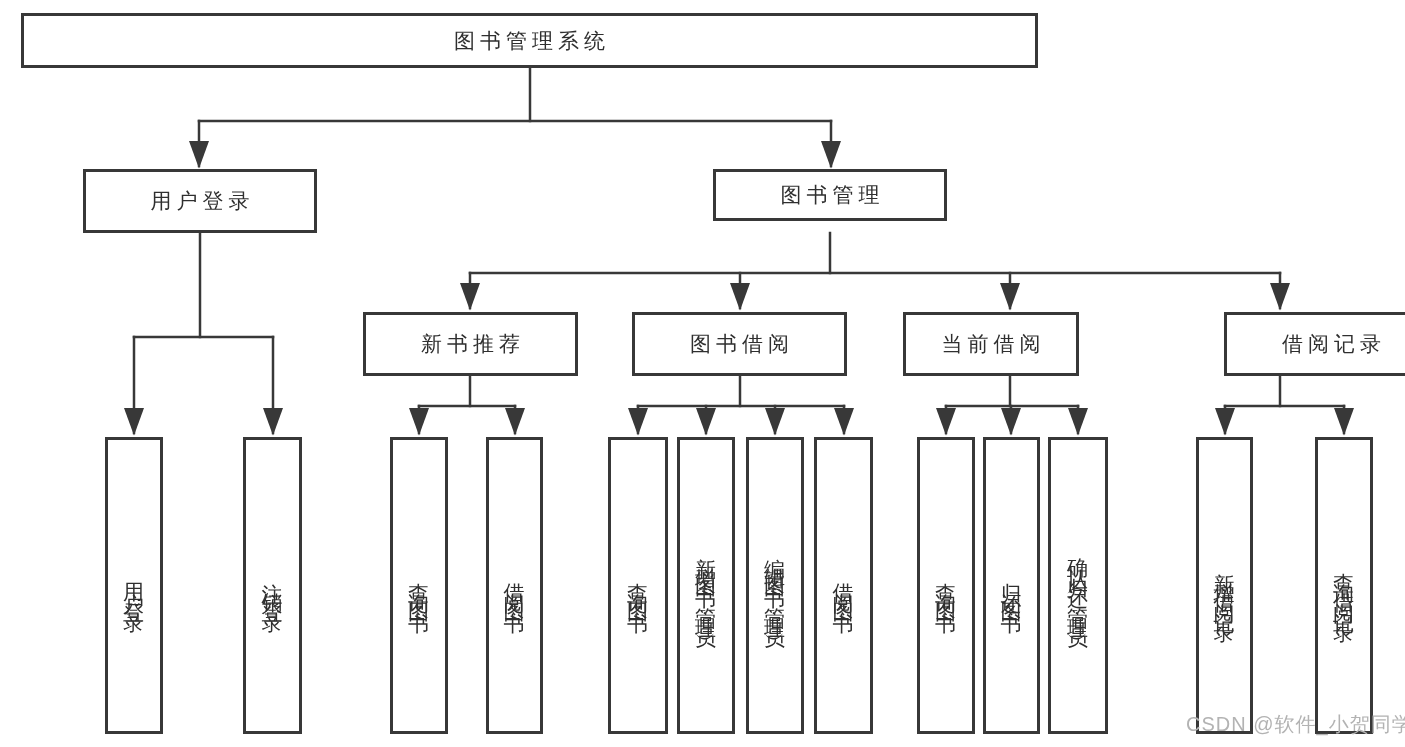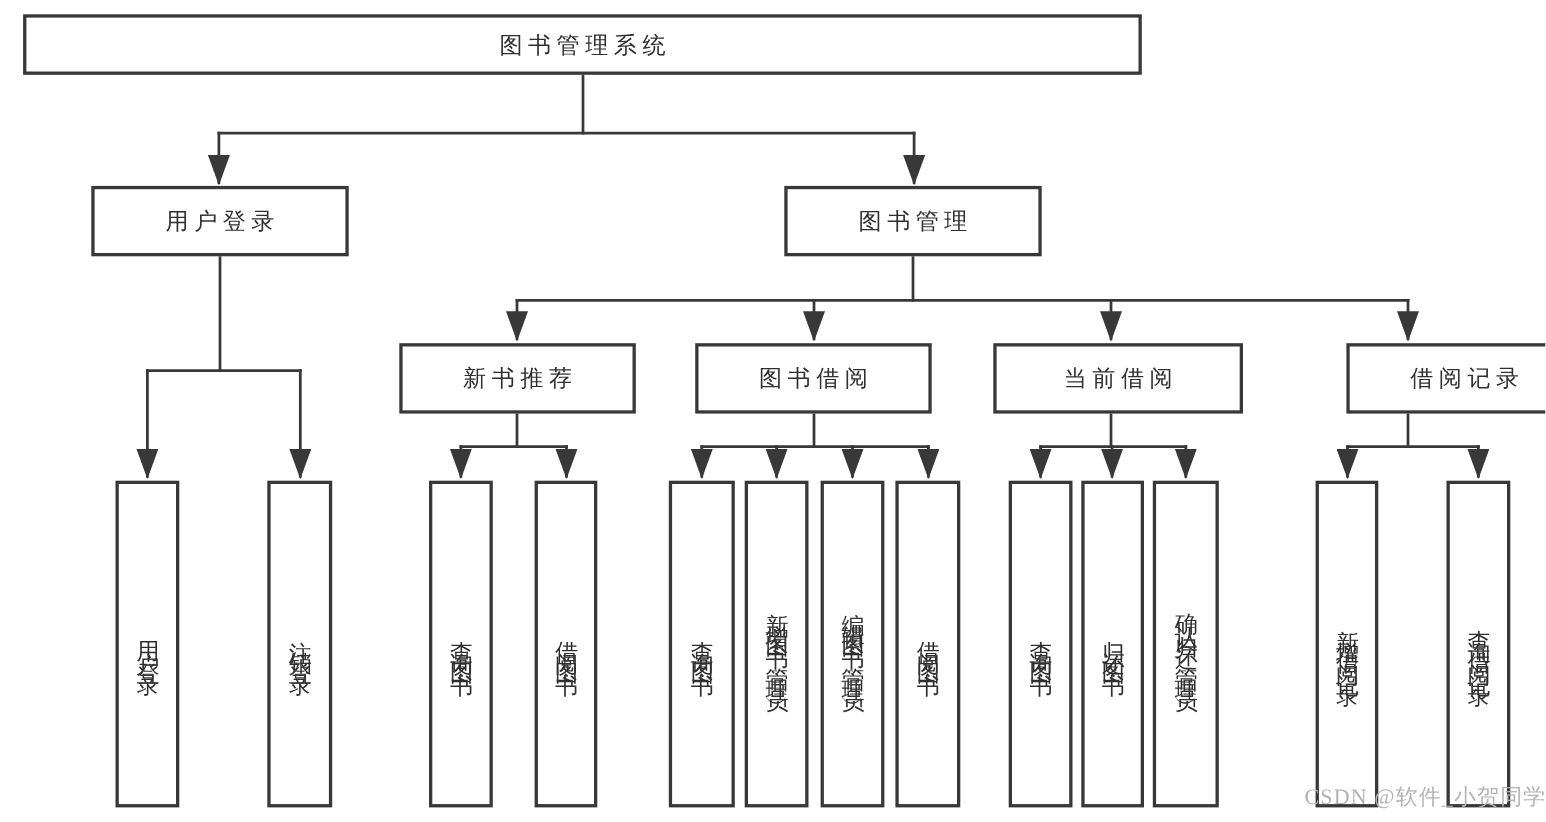--- a/index.html
+++ b/index.html
@@ -1,20 +1,20 @@
 <!DOCTYPE html>
 <html><head>
 <meta charset="utf-8">
 <style>
   html,body{margin:0;padding:0;background:#ffffff;}
   .canvas{
     position:relative;
     width:1405px;height:747px;
     background:#ffffff;
-    font-family:Liberation Serif, serif;
+    font-family:Liberation Sans, sans-serif;
     overflow:hidden;
   }
   .connectors{position:absolute;left:0;top:0;}
   .hbox{
     position:absolute;
     box-sizing:border-box;
     border:3px solid #383838;
     background:#ffffff;
     display:flex;align-items:center;justify-content:center;
     font-size:21px;color:#2f2f2f;letter-spacing:5px;
@@ -96,25 +96,25 @@
       <path d="M1280,376 V406"></path>
       <path d="M1225,406 H1344"></path>
       <path d="M1225,406 V433" marker-end="url(#arw)"></path>
       <path d="M1344,406 V433" marker-end="url(#arw)"></path>
     </g>
   </svg>
 
   <div class="hbox" style="left:21px;top:13px;width:1017px;height:55px">图书管理系统</div>
 
   <div class="hbox" style="left:83px;top:169px;width:234px;height:64px">用户登录</div>
-  <div class="hbox" style="left:713px;top:169px;width:234px;height:64px">图书管理</div>
+  <div class="hbox" style="left:713px;top:169px;width:234px;height:52px">图书管理</div>
 
   <div class="hbox" style="left:363px;top:312px;width:215px;height:64px">新书推荐</div>
   <div class="hbox" style="left:632px;top:312px;width:215px;height:64px">图书借阅</div>
-  <div class="hbox" style="left:903px;top:312px;width:227px;height:64px">当前借阅</div>
+  <div class="hbox" style="left:903px;top:312px;width:176px;height:64px">当前借阅</div>
   <div class="hbox" style="left:1224px;top:312px;width:215px;height:64px">借阅记录</div>
 
   <div class="vbox" style="left:105px;width:58px">
     <span class="vtext">用户登录</span>
   </div>
   <div class="vbox" style="left:243px;width:59px">
     <span class="vtext">注销登录</span>
   </div>
 
   <div class="vbox" style="left:390px;width:58px">

